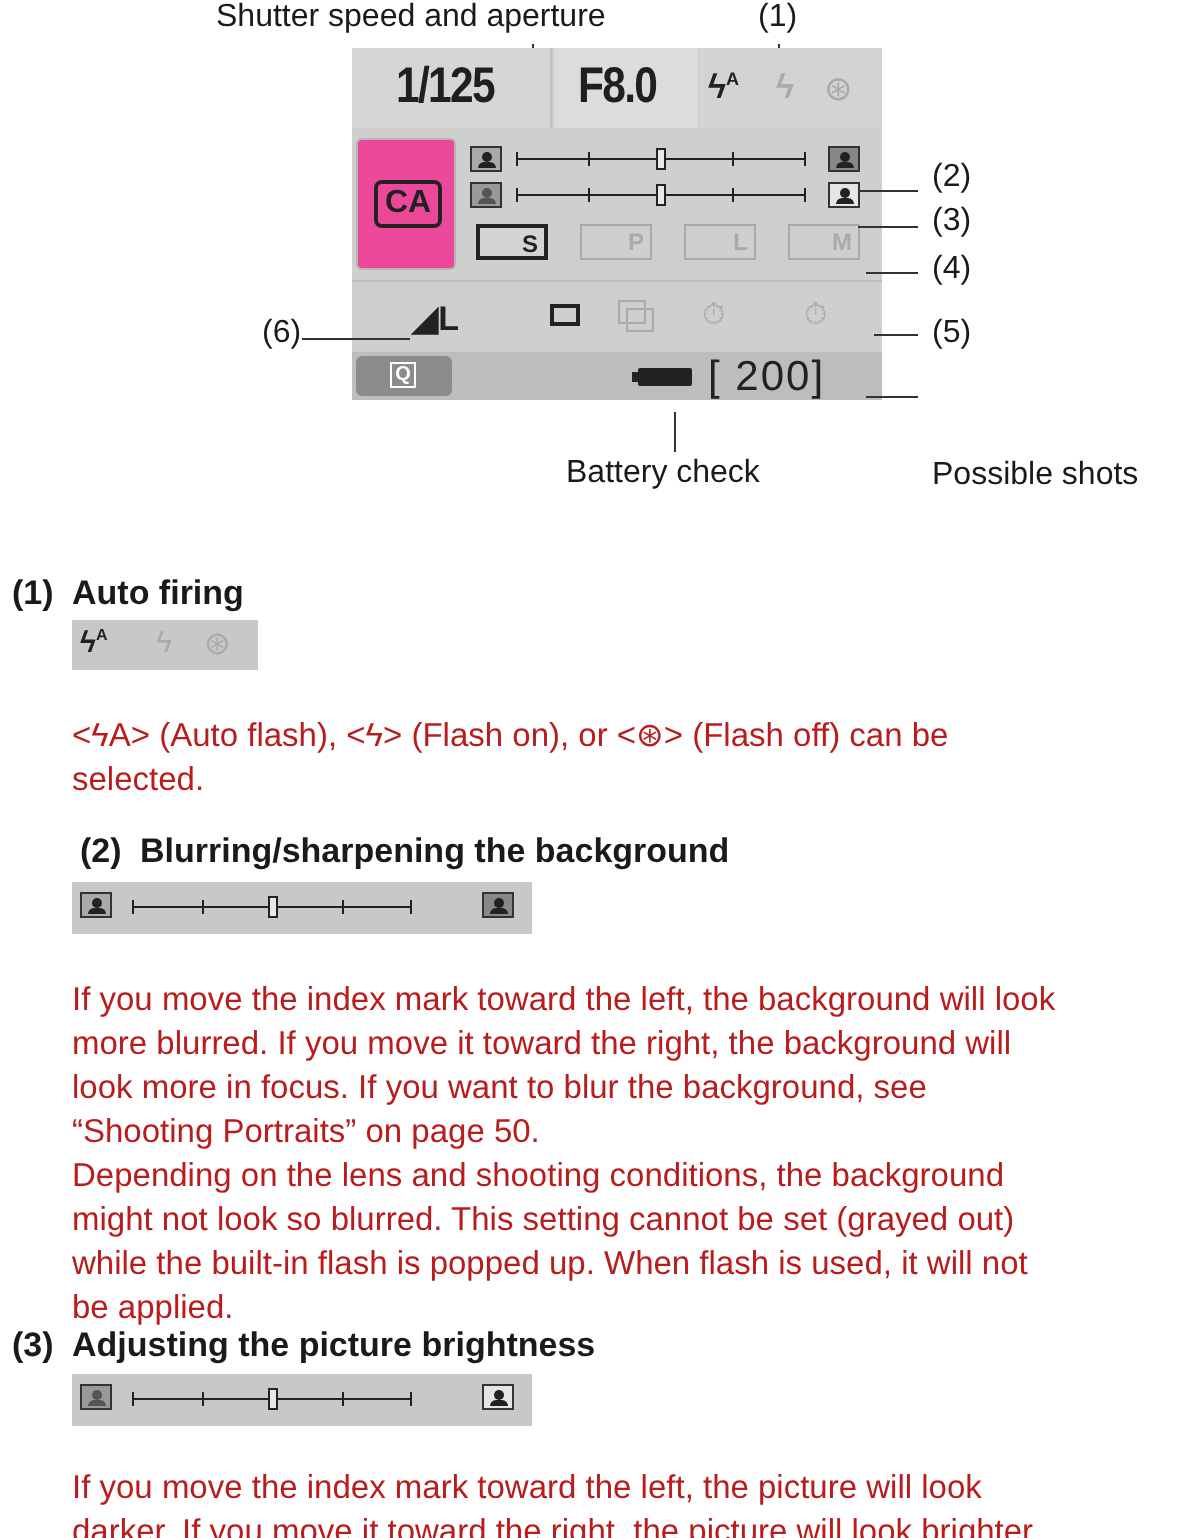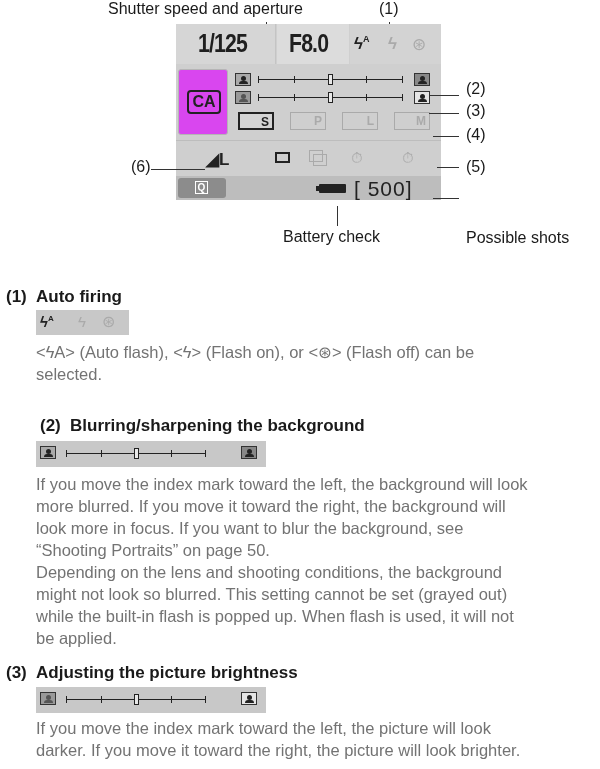--- a/index.html
+++ b/index.html
@@ -13,21 +13,21 @@
 
   .screen { position: absolute; left: 176px; top: 24px; width: 265px; height: 176px; background: #cfcfcf; }
   .top-row { position: absolute; left: 0; top: 0; width: 265px; height: 40px; }
   .cell-shutter { position: absolute; left: 0; top: 0; width: 100px; height: 40px; background: #d6d6d6; border-right: 1px solid #c4c4c4; }
   .cell-aperture { position: absolute; left: 101px; top: 0; width: 72px; height: 40px; background: #dcdcdc; }
   .cell-flash { position: absolute; left: 174px; top: 0; width: 91px; height: 40px; background: #d3d3d3; }
   .big-val { position: absolute; top: 5px; font-size: 25px; font-weight: bold; color: #1f1f1f; letter-spacing: -1px; transform: scaleX(0.85); transform-origin: left; }
 
   .flash-ico { position: absolute; top: 10px; font-size: 17px; font-weight: bold; }
 
-  .ca-box { position: absolute; left: 2px; top: 45px; width: 50px; height: 66px; background: #d946ef; border: 1px solid #b5b5b5; border-radius: 3px; }
+  .ca-box { position: absolute; left: 2px; top: 45px; width: 50px; height: 66px; background: #ec4899; border: 1px solid #b5b5b5; border-radius: 3px; }
   .ca-label { position: absolute; left: 8px; top: 20px; width: 34px; height: 24px; border: 2px solid #222; border-radius: 4px; font-size: 16px; font-weight: bold; text-align: center; line-height: 20px; color: #222; }
 
   .slider { position: absolute; left: 57px; height: 14px; width: 195px; }
   .sl-icon { position: absolute; top: 0; width: 16px; height: 13px; border: 1px solid #333; background: #aaa; }
   .sl-icon .head { position: absolute; left: 5px; top: 2px; width: 5px; height: 5px; border-radius: 50%; background: #222; }
   .sl-icon .body { position: absolute; left: 3px; top: 7px; width: 9px; height: 3px; background: #222; border-radius: 3px 3px 0 0; }
   .sl-track { position: absolute; left: 25px; top: 6px; width: 145px; height: 1px; background: #222; }
   .tick { position: absolute; top: -3px; width: 1px; height: 7px; background: #222; }
   .knob { position: absolute; top: -5px; width: 5px; height: 11px; border: 1px solid #222; background: #e8e8e8; }
 
@@ -44,21 +44,21 @@
   .bottom-bar { position: absolute; left: 0; top: 152px; width: 265px; height: 24px; background: #bdbdbd; }
   .q-btn { position: absolute; left: 2px; top: 2px; width: 48px; height: 20px; background: #8c8c8c; border-radius: 3px; }
   .q-btn span { position: absolute; left: 17px; top: 3px; width: 13px; height: 13px; border: 1px solid #fff; color: #fff; font-size: 10px; font-weight: bold; text-align: center; line-height: 11px; }
   .battery { position: absolute; left: 143px; top: 8px; width: 27px; height: 9px; background: #222; border-radius: 1px; }
   .battery::before { content: ""; position: absolute; left: -3px; top: 2px; width: 3px; height: 5px; background: #222; }
   .shots { position: absolute; left: 178px; top: 1px; font-size: 21px; color: #222; letter-spacing: 1px; }
 
   
   .sec-head { position: absolute; left: 6px; font-size: 17px; font-weight: bold; color: #1a1a1a; }
   .sec-head .num { display: inline-block; width: 30px; }
-  .para { position: absolute; left: 36px; width: 560px; font-size: 16.5px; line-height: 22px; color: #737373; }
+  .para { position: absolute; left: 36px; width: 560px; font-size: 16.5px; line-height: 22px; color: #b91c1c; margin-top: 16px; }
   .strip { position: absolute; left: 36px; background: #c8c8c8; }
   .strip .sl-track { top: 10px; }
 </style>
 </head>
 <body>
 
 <div class="fig">
   <span class="callout" style="left:108px;top:0px;">Shutter speed and aperture</span>
   <span class="callout" style="left:379px;top:0px;">(1)</span>
 
@@ -138,21 +138,21 @@
       <div class="drive-cont2"></div>
       <span class="timer" style="left:175px;">⏱</span>
       <span class="timer" style="left:226px;">⏱</span>
     </div>
 
     <div class="bottom-bar">
       <div class="q-btn">
           <span>Q</span>
         </div>
       <div class="battery"></div>
-      <span class="shots">[ 500]</span>
+      <span class="shots">[ 200]</span>
     </div>
   </div>
 
   <div class="line" style="left:429px;top:95px;width:30px;height:1px;"></div>
   <span class="callout" style="left:466px;top:80px;">(2)</span>
   <div class="line" style="left:429px;top:113px;width:30px;height:1px;"></div>
   <span class="callout" style="left:466px;top:102px;">(3)</span>
   <div class="line" style="left:433px;top:136px;width:26px;height:1px;"></div>
   <span class="callout" style="left:466px;top:126px;">(4)</span>
   <div class="line" style="left:437px;top:167px;width:22px;height:1px;"></div>

